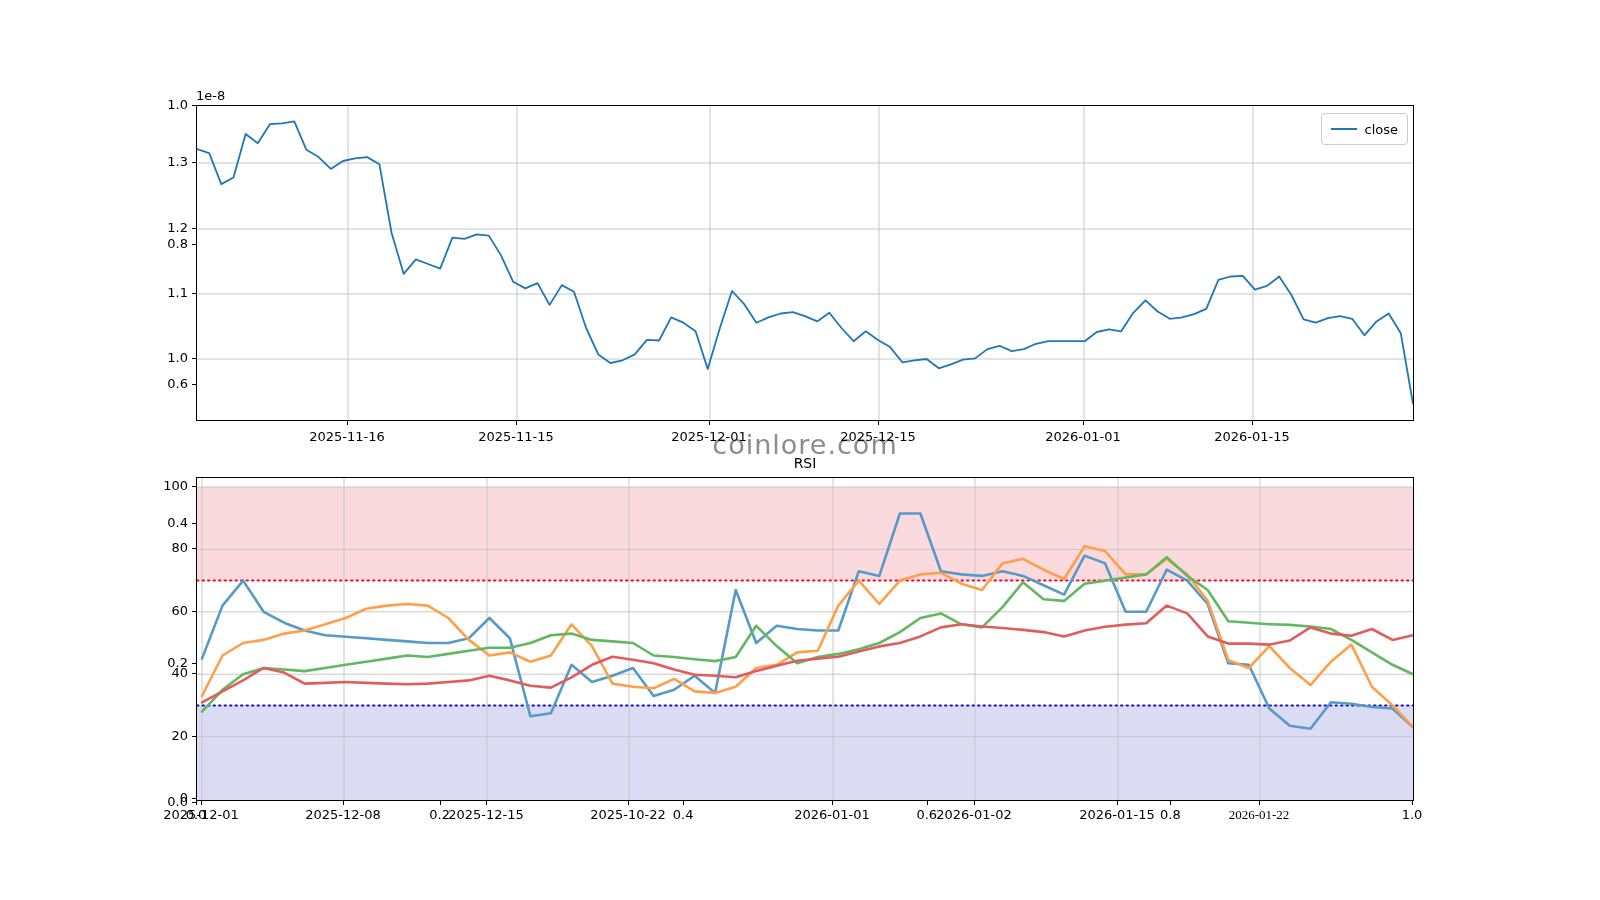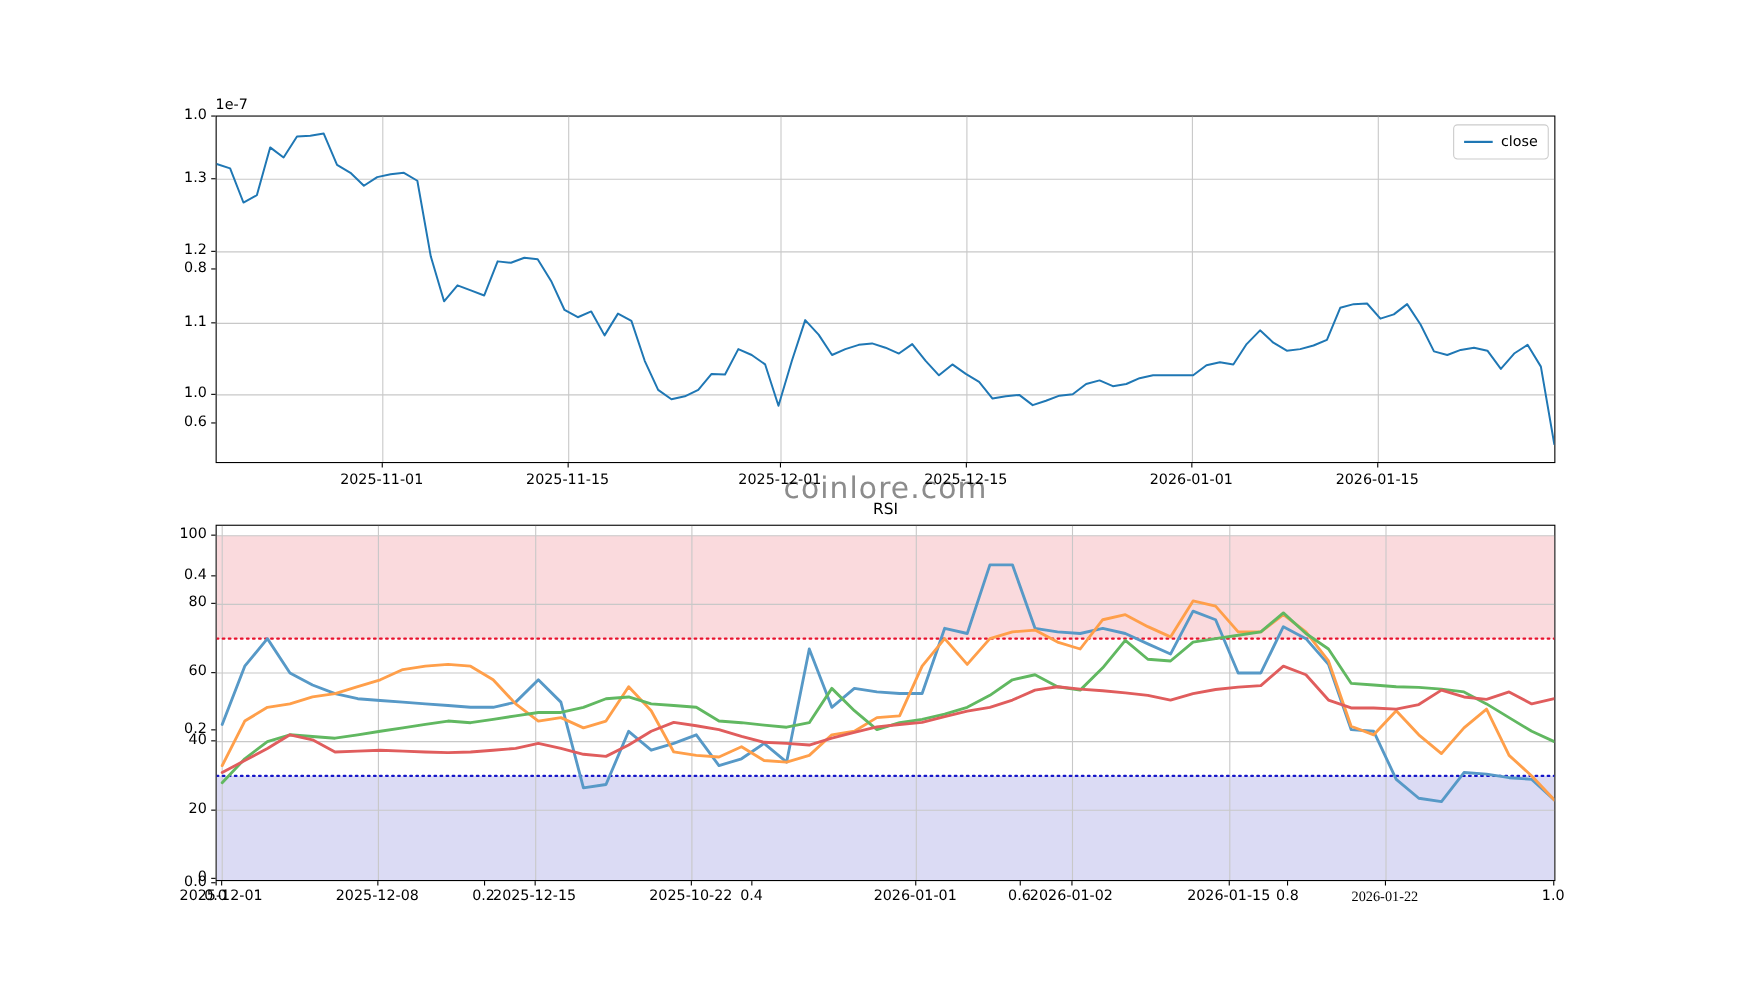--- a/index.html
+++ b/index.html
@@ -24,21 +24,21 @@
   #bot-legend{right:7px;top:5px;}
   .legend-row{display:flex;align-items:center;height:20px;}
   .legend-line{display:inline-block;width:26px;height:0;border-top-style:solid;border-top-width:2px;margin-right:8px;}
   .legend-label{display:inline-block;}
 </style>
 </head>
 <body>
 
 <div id="figure">
 
-  <div class="offset-text">1e-7</div>
+  <div class="offset-text">1e-8</div>
 
   <div id="top-chart" class="chart-box">
     <svg id="top-svg" width="1216" height="314">
         <line x1="151" y1="0" x2="151" y2="314" stroke="#c8c8c8" stroke-width="1"></line>
         <line x1="320" y1="0" x2="320" y2="314" stroke="#c8c8c8" stroke-width="1"></line>
         <line x1="513" y1="0" x2="513" y2="314" stroke="#c8c8c8" stroke-width="1"></line>
         <line x1="682" y1="0" x2="682" y2="314" stroke="#c8c8c8" stroke-width="1"></line>
         <line x1="887" y1="0" x2="887" y2="314" stroke="#c8c8c8" stroke-width="1"></line>
         <line x1="1056" y1="0" x2="1056" y2="314" stroke="#c8c8c8" stroke-width="1"></line>
         <line x1="0" y1="57" x2="1216" y2="57" stroke="#c8c8c8" stroke-width="1"></line>
@@ -78,21 +78,21 @@
         <line x1="0" y1="102.60000000000002" x2="1216" y2="102.60000000000002" stroke="#e8112d" stroke-width="2" stroke-dasharray="1.5 4" stroke-linecap="round"></line>
         <line x1="0" y1="227.39999999999998" x2="1216" y2="227.39999999999998" stroke="#1414c8" stroke-width="2" stroke-dasharray="1.5 4" stroke-linecap="round"></line>
         <polyline points="5.0,180.6 25.5,127.6 46.1,102.6 66.6,133.8 87.1,144.7 107.6,152.5 128.2,157.2 148.7,158.8 169.2,160.3 189.7,161.9 210.3,163.4 230.8,165.0 251.3,165.0 271.8,160.3 292.4,140.0 312.9,160.3 333.4,238.3 353.9,235.2 374.5,186.8 395.0,204.0 415.5,197.8 436.0,190.0 456.6,218.0 477.1,211.8 497.6,197.8 518.1,214.9 538.7,112.0 559.2,165.0 579.7,147.8 600.2,151.0 620.8,152.5 641.3,152.5 661.8,93.2 682.3,97.9 702.9,35.5 723.4,35.5 743.9,93.2 764.4,96.4 785.0,97.9 805.5,93.2 826.0,97.9 846.5,107.3 867.1,116.6 887.6,77.6 908.1,85.4 928.6,133.8 949.2,133.8 969.7,91.7 990.2,102.6 1010.7,126.0 1031.3,185.3 1051.8,186.8 1072.3,230.5 1092.8,247.7 1113.4,250.8 1133.9,224.3 1154.4,225.8 1174.9,229.0 1195.5,230.5 1216.0,249.2" fill="none" stroke="#5799c7" stroke-width="2.6" stroke-linejoin="round" stroke-linecap="round"></polyline>
         <polyline points="5.0,218.0 25.5,177.5 46.1,165.0 66.6,161.9 87.1,155.6 107.6,152.5 128.2,146.3 148.7,140.0 169.2,130.7 189.7,127.6 210.3,126.0 230.8,127.6 251.3,140.0 271.8,161.9 292.4,177.5 312.9,174.4 333.4,183.7 353.9,177.5 374.5,146.3 395.0,168.1 415.5,205.6 436.0,208.7 456.6,210.2 477.1,200.9 497.6,213.4 518.1,214.9 538.7,208.7 559.2,190.0 579.7,186.8 600.2,174.4 620.8,172.8 641.3,127.6 661.8,102.6 682.3,126.0 702.9,102.6 723.4,96.4 743.9,94.8 764.4,105.7 785.0,112.0 805.5,85.4 826.0,80.8 846.5,91.7 867.1,101.0 887.6,68.3 908.1,73.0 928.6,96.4 949.2,96.4 969.7,80.8 990.2,96.4 1010.7,122.9 1031.3,182.2 1051.8,190.0 1072.3,168.1 1092.8,190.0 1113.4,207.1 1133.9,183.7 1154.4,166.6 1174.9,208.7 1195.5,227.4 1216.0,249.2" fill="none" stroke="#ff9f4a" stroke-width="2.6" stroke-linejoin="round" stroke-linecap="round"></polyline>
         <polyline points="5.0,233.6 25.5,211.8 46.1,196.2 66.6,190.0 87.1,191.5 107.6,193.1 128.2,190.0 148.7,186.8 169.2,183.7 189.7,180.6 210.3,177.5 230.8,179.0 251.3,175.9 271.8,172.8 292.4,169.7 312.9,169.7 333.4,165.0 353.9,157.2 374.5,155.6 395.0,161.9 415.5,163.4 436.0,165.0 456.6,177.5 477.1,179.0 497.6,181.2 518.1,183.1 538.7,179.0 559.2,147.8 579.7,168.1 600.2,185.3 620.8,179.0 641.3,175.9 661.8,171.2 682.3,165.0 702.9,154.1 723.4,140.0 743.9,135.4 764.4,146.3 785.0,149.4 805.5,129.1 826.0,104.2 846.5,121.3 867.1,122.9 887.6,105.7 908.1,102.6 928.6,99.5 949.2,96.4 969.7,79.2 990.2,97.9 1010.7,112.0 1031.3,143.2 1051.8,144.7 1072.3,146.3 1092.8,146.9 1113.4,148.5 1133.9,151.0 1154.4,161.9 1174.9,174.4 1195.5,186.8 1216.0,196.2" fill="none" stroke="#61b861" stroke-width="2.6" stroke-linejoin="round" stroke-linecap="round"></polyline>
         <polyline points="5.0,224.3 25.5,213.4 46.1,202.4 66.6,190.0 87.1,194.6 107.6,205.6 128.2,204.9 148.7,204.0 169.2,204.9 189.7,205.6 210.3,206.2 230.8,205.6 251.3,204.0 271.8,202.4 292.4,197.8 312.9,202.4 333.4,207.7 353.9,209.6 374.5,199.3 395.0,186.8 415.5,178.7 436.0,181.8 456.6,185.3 477.1,191.5 497.6,196.8 518.1,197.8 538.7,199.3 559.2,193.1 579.7,187.8 600.2,182.8 620.8,180.6 641.3,178.7 661.8,173.4 682.3,168.4 702.9,165.0 723.4,158.4 743.9,149.4 764.4,146.3 785.0,148.5 805.5,150.0 826.0,151.9 846.5,154.1 867.1,158.4 887.6,152.5 908.1,148.8 928.6,146.6 949.2,145.3 969.7,127.6 990.2,135.4 1010.7,158.4 1031.3,165.6 1051.8,165.6 1072.3,166.6 1092.8,162.5 1113.4,149.4 1133.9,155.6 1154.4,157.8 1174.9,151.0 1195.5,161.9 1216.0,157.2" fill="none" stroke="#e05d5d" stroke-width="2.6" stroke-linejoin="round" stroke-linecap="round"></polyline>
       </svg>
   </div>
 
   <div id="ticks-layer">
-      <div class="ticklabel xlab" style="left: 347px; top: 429px;">2025-11-01</div>
+      <div class="ticklabel xlab" style="left: 347px; top: 429px;">2025-11-16</div>
       <div class="tickmark" style="left: 347px; top: 421px; width: 1px; height: 4px;"></div>
       <div class="ticklabel xlab" style="left: 516px; top: 429px;">2025-11-15</div>
       <div class="tickmark" style="left: 516px; top: 421px; width: 1px; height: 4px;"></div>
       <div class="ticklabel xlab" style="left: 709px; top: 429px;">2025-12-01</div>
       <div class="tickmark" style="left: 709px; top: 421px; width: 1px; height: 4px;"></div>
       <div class="ticklabel xlab" style="left: 878px; top: 429px;">2025-12-15</div>
       <div class="tickmark" style="left: 878px; top: 421px; width: 1px; height: 4px;"></div>
       <div class="ticklabel xlab" style="left: 1083px; top: 429px;">2026-01-01</div>
       <div class="tickmark" style="left: 1083px; top: 421px; width: 1px; height: 4px;"></div>
       <div class="ticklabel xlab" style="left: 1252px; top: 429px;">2026-01-15</div>

